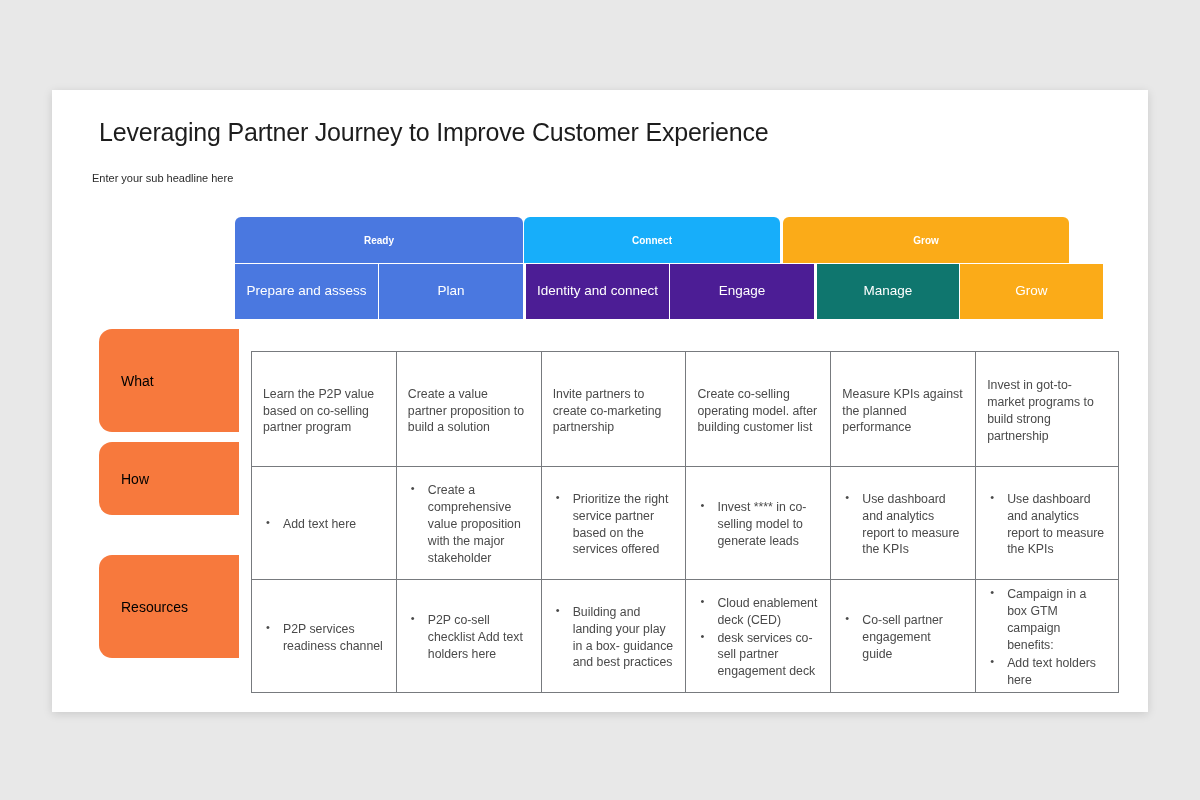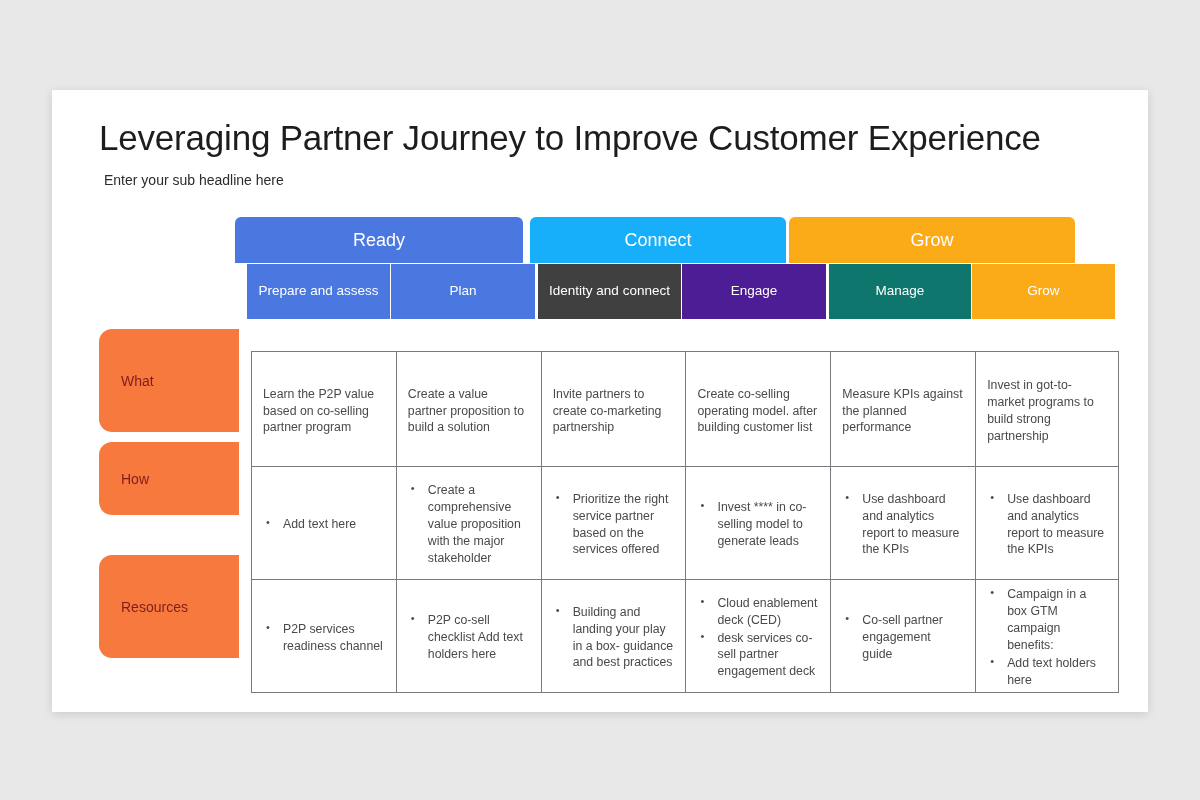--- a/index.html
+++ b/index.html
@@ -23,31 +23,31 @@
     width: 1096px;
     height: 622px;
     background: #ffffff;
     box-shadow: 0 2px 9px rgba(0,0,0,0.13);
   }
 
   #slide-title {
     position: absolute;
     left: 47px;
     top: 28px;
-    font-size: 35px;
+    font-size: 25px;
     font-weight: normal;
     color: #1d1d1d;
     letter-spacing: -0.2px;
     white-space: nowrap;
   }
   #slide-subtitle {
     position: absolute;
-    left: 52px;
+    left: 40px;
     top: 82px;
-    font-size: 14px;
+    font-size: 11px;
     color: #2b2b2b;
     white-space: nowrap;
   }
 
   
   #matrix {
     position: absolute;
     left: 183px;
     top: 127px;
     width: 868px;
@@ -60,54 +60,55 @@
     left: 0;
     top: 0;
     width: 868px;
     height: 46px;
     display: flex;
   }
   .phase-band {
     height: 46px;
     border-radius: 6px 6px 0 0;
     color: #ffffff;
-    font-size: 18px;
+    font-size: 10px;
     display: flex;
     align-items: center;
     justify-content: center;
     box-sizing: border-box;
+    font-weight: bold;
   }
   .phase-band.p0 { width: 288px; background: #4a78e0; }
-  .phase-band.p1 { width: 256px; background: #17aefa; margin-left: 7px; }
+  .phase-band.p1 { width: 256px; background: #17aefa; margin-left: 1px; }
   .phase-band.p2 { width: 286px; background: #fbab18; margin-left: 3px; }
 
   
   .sub-band-row {
     position: absolute;
-    left: 12px;
+    left: 0;
     top: 46px;
     width: 868px;
     height: 56px;
     display: flex;
   }
   .sub-cell {
     height: 56px;
     color: #ffffff;
     font-size: 13.5px;
     display: flex;
     align-items: center;
     justify-content: center;
     text-align: center;
     box-sizing: border-box;
     line-height: 1.25;
     padding: 0 6px;
   }
   .sub-cell.s0 { width: 144px; background: #4a78e0; border-top: 1px solid #ffffff; border-right: 1px solid #ffffff; }
   .sub-cell.s1 { width: 144px; background: #4a78e0; border-top: 1px solid #ffffff; }
-  .sub-cell.s2 { width: 144px; background: #404040; border-top: 1px solid #ffffff; border-right: 1px solid #ffffff; margin-left: 3px; }
+  .sub-cell.s2 { width: 144px; background: #4c1d95; border-top: 1px solid #ffffff; border-right: 1px solid #ffffff; margin-left: 3px; }
   .sub-cell.s3 { width: 144px; background: #4c1d95; border-top: 1px solid #ffffff; }
   .sub-cell.s4 { width: 143px; background: #0f766e; border-top: 1px solid #ffffff; border-right: 1px solid #ffffff; margin-left: 3px; }
   .sub-cell.s5 { width: 143px; background: #fbab18; border-top: 1px solid #ffffff; }
 
   
   #body-grid {
     position: absolute;
     left: 16px;
     top: 102px;
     width: 868px;
@@ -165,21 +166,21 @@
   
   .v-center { display: flex; align-items: center; height: 100%; }
 
   
   .row-pill {
     position: absolute;
     left: 47px;
     width: 140px;
     background: #f7793d;
     border-radius: 13px 0 0 13px;
-    color: #7f1d1d;
+    color: #000000;
     font-size: 14px;
     display: flex;
     align-items: center;
     padding-left: 22px;
     box-sizing: border-box;
   }
   #pill-what      { top: 239px; height: 103px; }
   #pill-how       { top: 352px; height: 73px; }
   #pill-resources { top: 465px; height: 103px; }
 </style>

